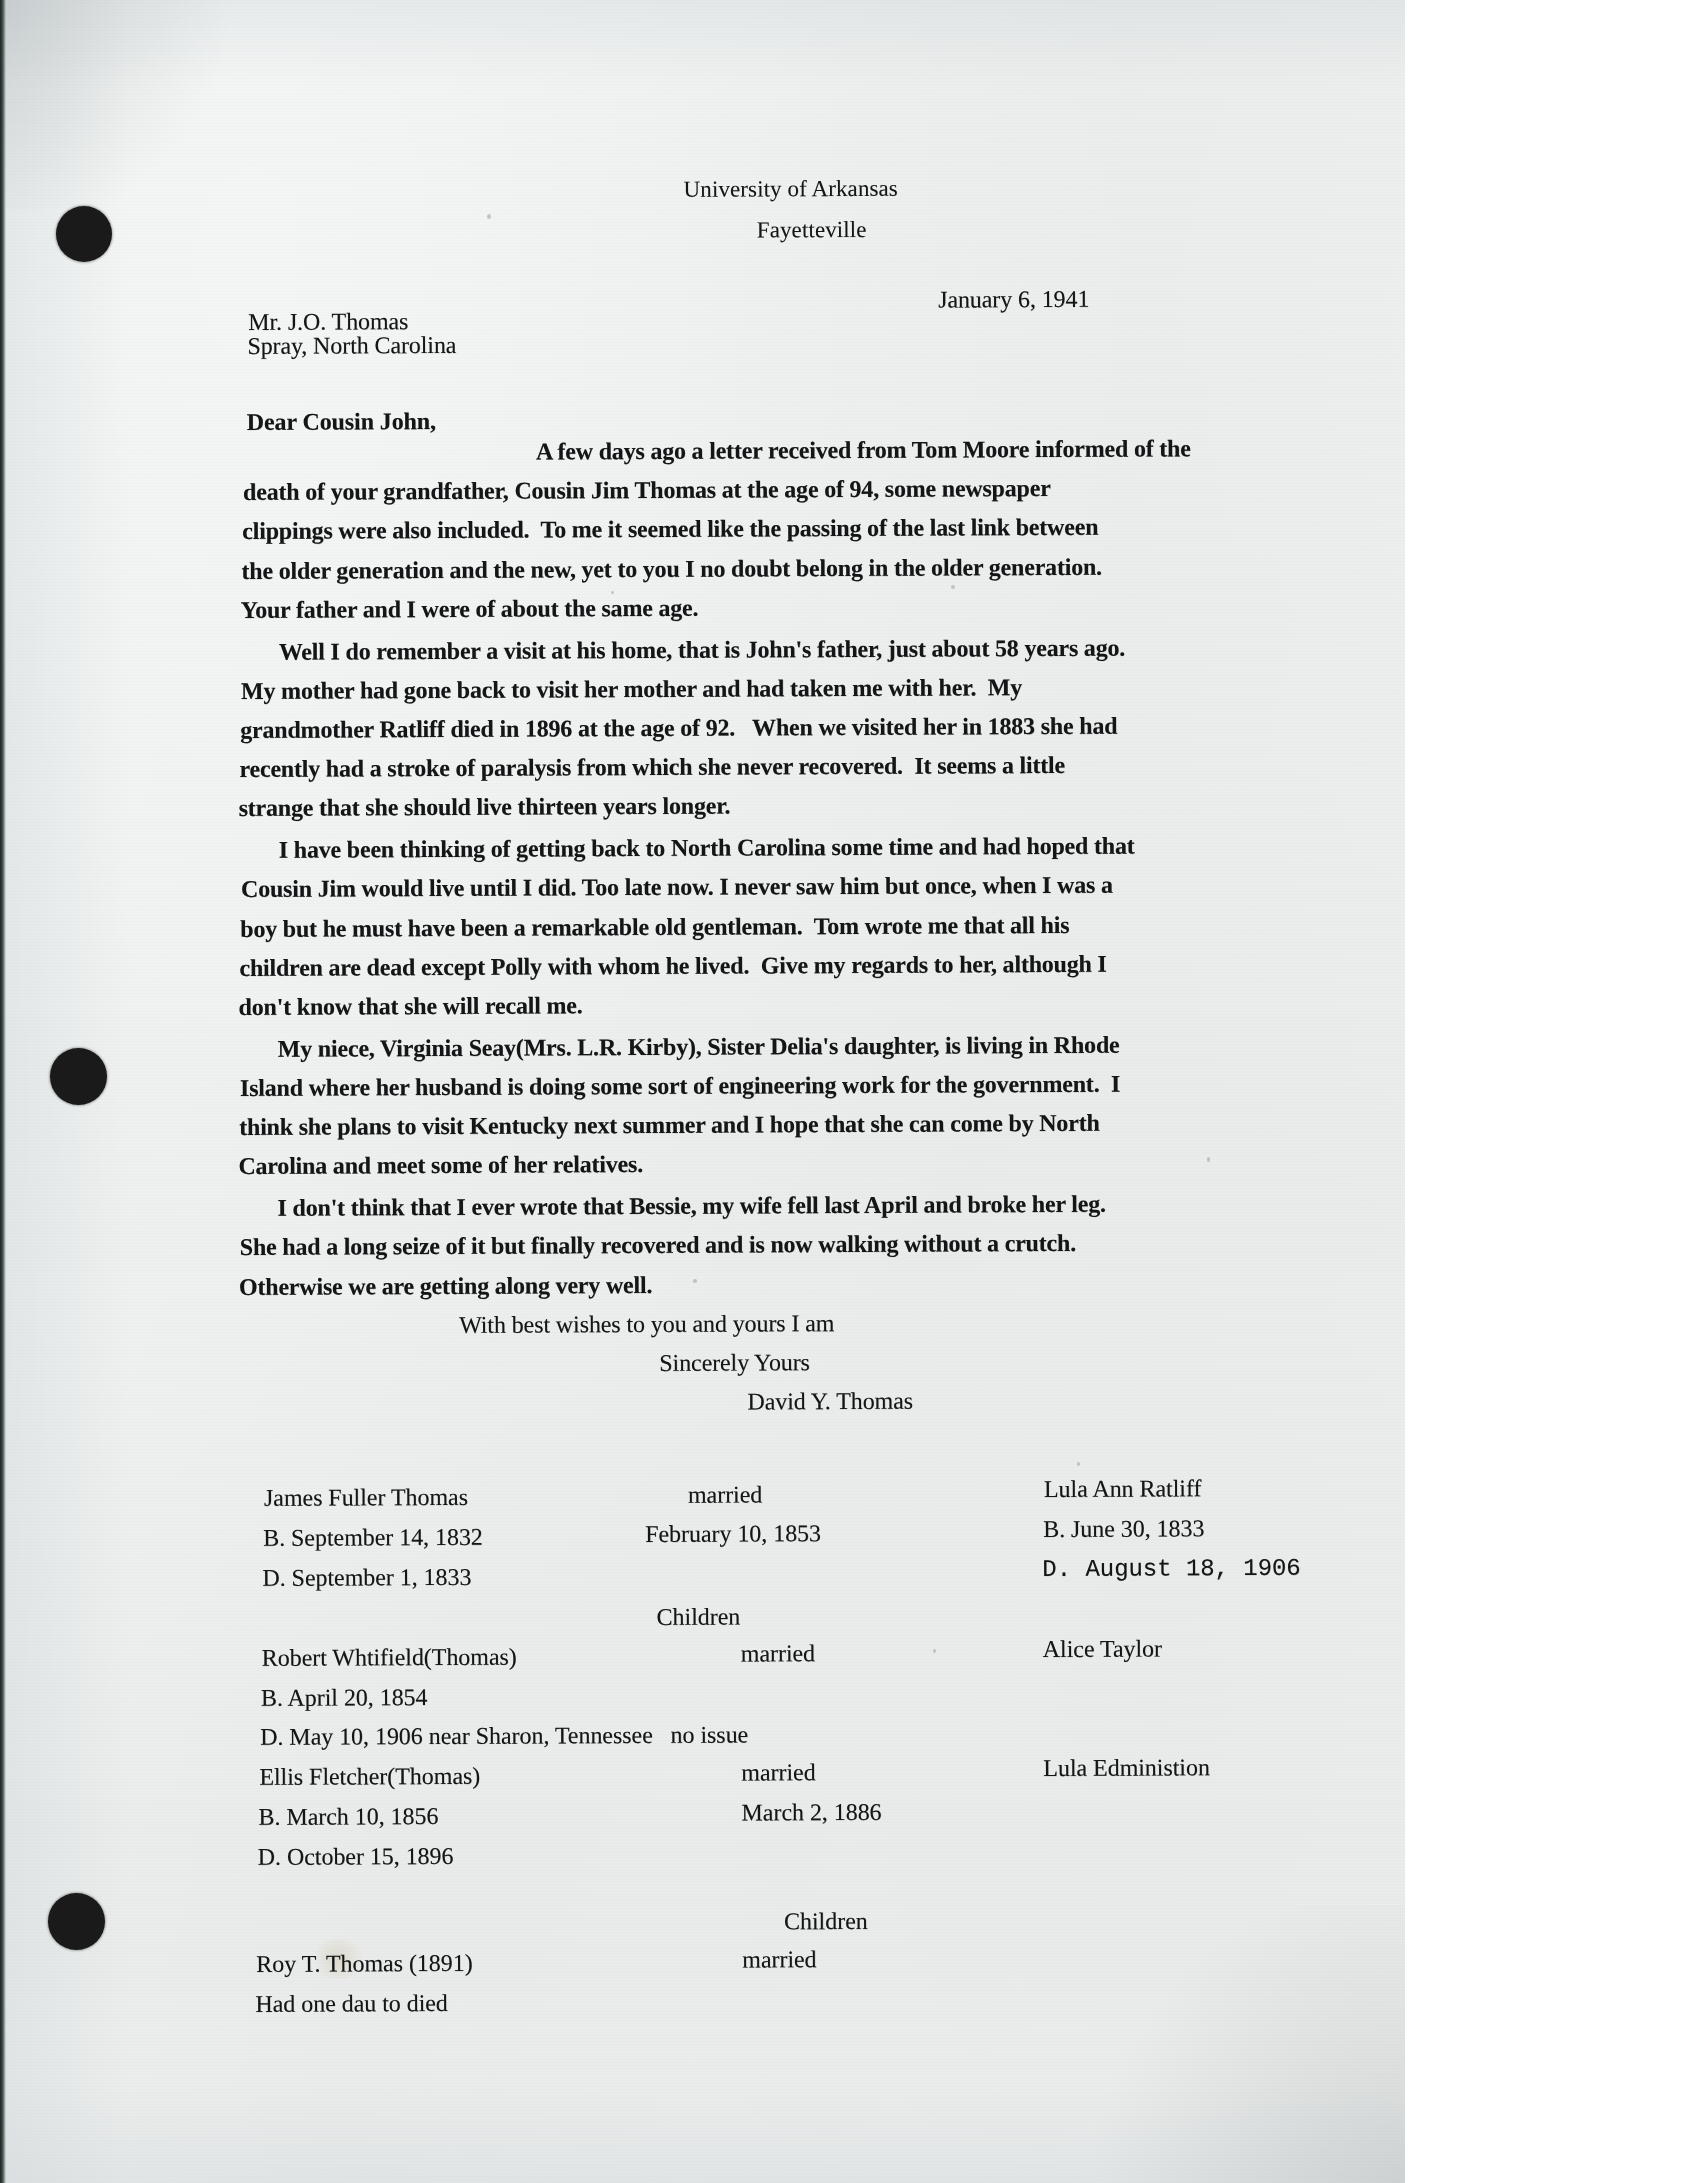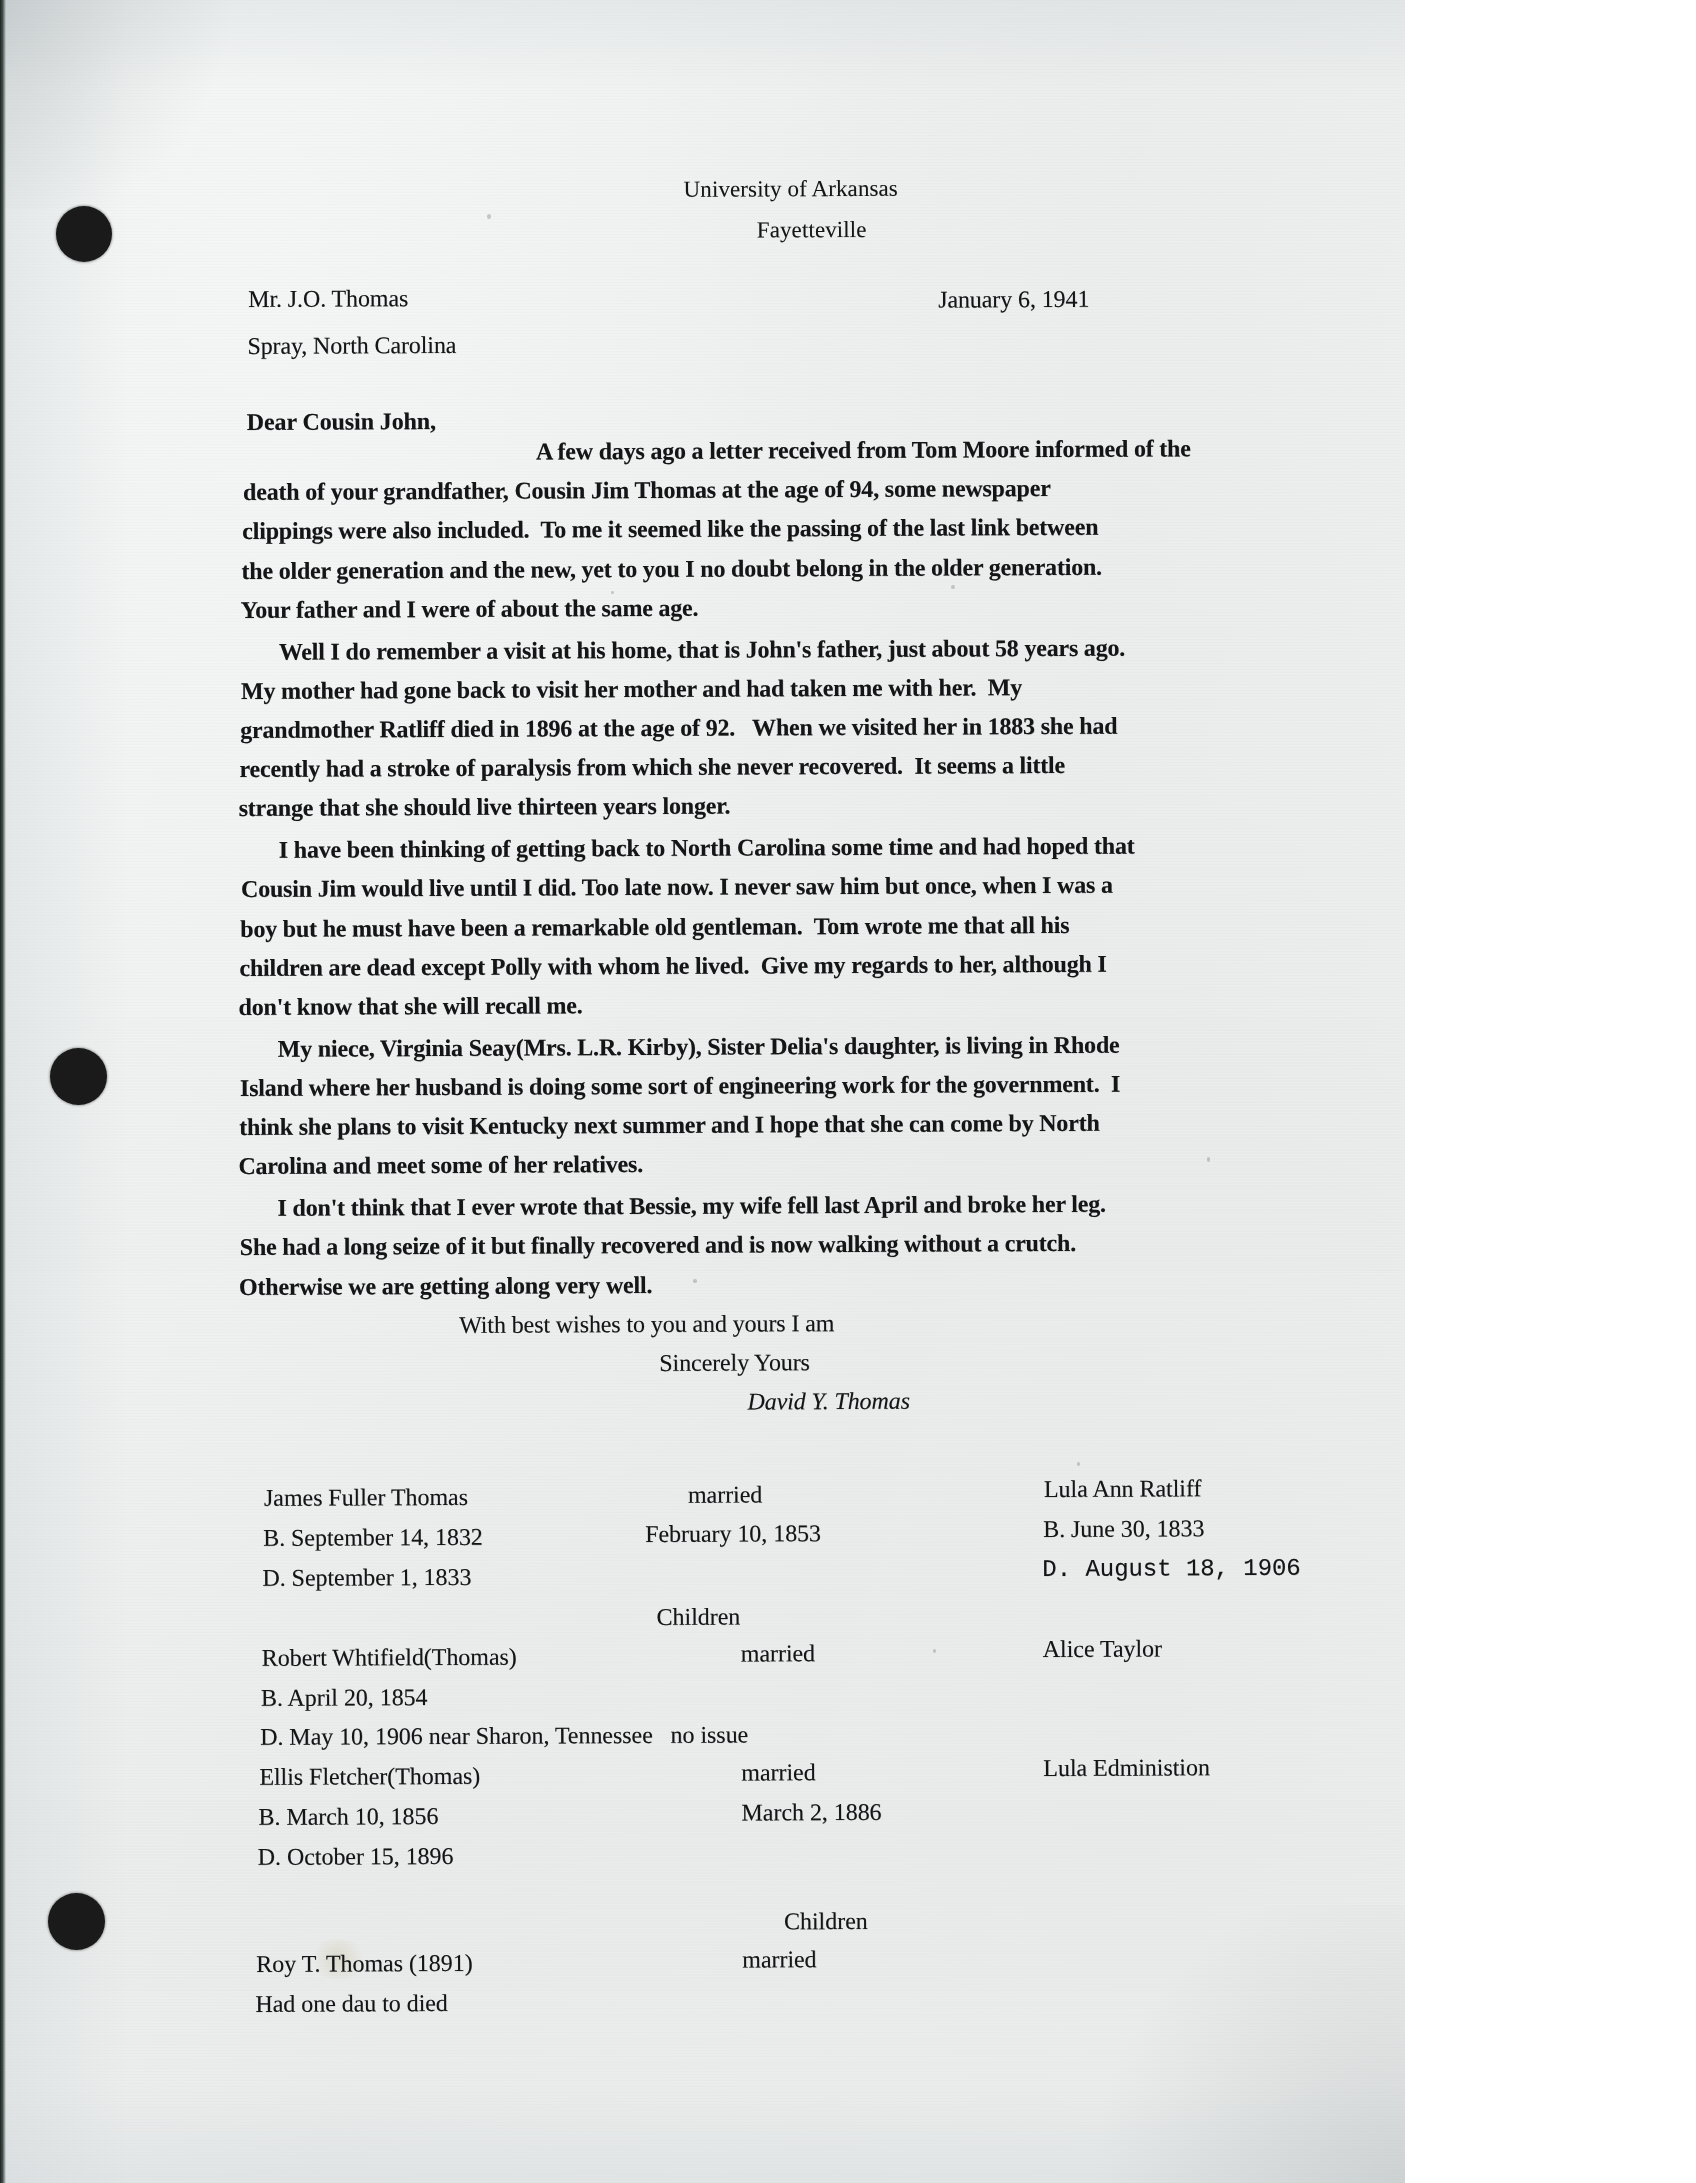--- a/index.html
+++ b/index.html
@@ -165,21 +165,21 @@
   <div class="speck" style="left:933px; top:1649px; width:3px; height:4px;"></div>
   <div class="smudge" style="left:1490px; top:79px; width:45px; height:35px;"></div>
   <div class="smudge" style="left:1482px; top:139px; width:35px; height:30px;"></div>
   <div class="smudge" style="left:308px; top:1939px; width:60px; height:40px;"></div>
 
   <div id="text-layer">
 
     <div class="line hdr" style="left:688px; top:176px;">University of Arkansas</div>
     <div class="line hdr" style="left:761px; top:217px;">Fayetteville</div>
 
-    <div class="line addr" style="left:252px; top:283px;">Mr. J.O. Thomas</div>
+    <div class="line addr" style="left:252px; top:306px;">Mr. J.O. Thomas</div>
     <div class="line date" style="left:934px; top:287px;">January 6, 1941</div>
     <div class="line addr" style="left:251px; top:330px;">Spray, North Carolina</div>
 
     <div class="line salut" style="left:250px; top:406px;">Dear Cousin John,</div>
 
     <div class="line bodyline" style="left:539px; top:437px;">A few days ago a letter received from Tom Moore informed of the</div>
     <div class="line bodyline" style="left:246px; top:476px;">death of your grandfather, Cousin Jim Thomas at the age of 94, some newspaper</div>
     <div class="line bodyline" style="left:245px; top:515px;">clippings were also included.  To me it seemed like the passing of the last link between</div>
     <div class="line bodyline" style="left:244px; top:555px;">the older generation and the new, yet to you I no doubt belong in the older generation.</div>
     <div class="line bodyline" style="left:243px; top:594px;">Your father and I were of about the same age.</div>
@@ -200,21 +200,21 @@
     <div class="line bodyline" style="left:240px; top:1072px;">Island where her husband is doing some sort of engineering work for the government.  I</div>
     <div class="line bodyline" style="left:239px; top:1111px;">think she plans to visit Kentucky next summer and I hope that she can come by North</div>
     <div class="line bodyline" style="left:238px; top:1150px;">Carolina and meet some of her relatives.</div>
 
     <div class="line bodyline" style="left:277px; top:1192px;">I don't think that I ever wrote that Bessie, my wife fell last April and broke her leg.</div>
     <div class="line bodyline" style="left:239px; top:1231px;">She had a long seize of it but finally recovered and is now walking without a crutch.</div>
     <div class="line bodyline" style="left:238px; top:1271px;">Otherwise we are getting along very well.</div>
 
     <div class="line closing" style="left:458px; top:1310px;">With best wishes to you and yours I am</div>
     <div class="line closing" style="left:658px; top:1349px;">Sincerely Yours</div>
-    <div class="line closing" style="left:746px; top:1388px;font-style:italic;">David Y. Thomas</div>
+    <div class="line closing" style="left:746px; top:1388px;">David Y. Thomas</div>
 
     <div class="line gen" style="left:262px; top:1482px;">James Fuller Thomas</div>
     <div class="line gen" style="left:686px; top:1481px;">married</div>
     <div class="line gen" style="left:1042px; top:1477px;">Lula Ann Ratliff</div>
 
     <div class="line gen" style="left:261px; top:1522px;">B. September 14, 1832</div>
     <div class="line gen" style="left:643px; top:1520px;">February 10, 1853</div>
     <div class="line gen" style="left:1041px; top:1517px;">B. June 30, 1833</div>
 
     <div class="line gen" style="left:260px; top:1562px;">D. September 1, 1833</div>

